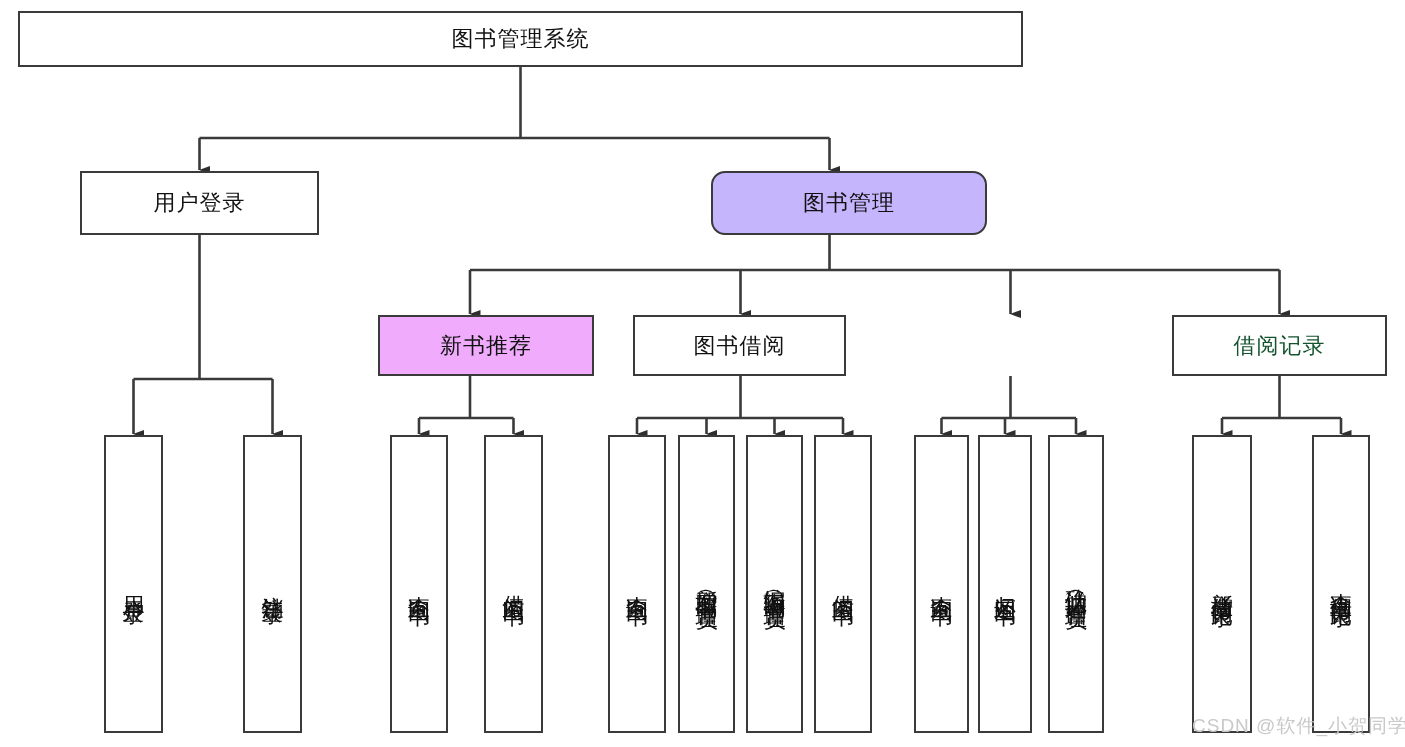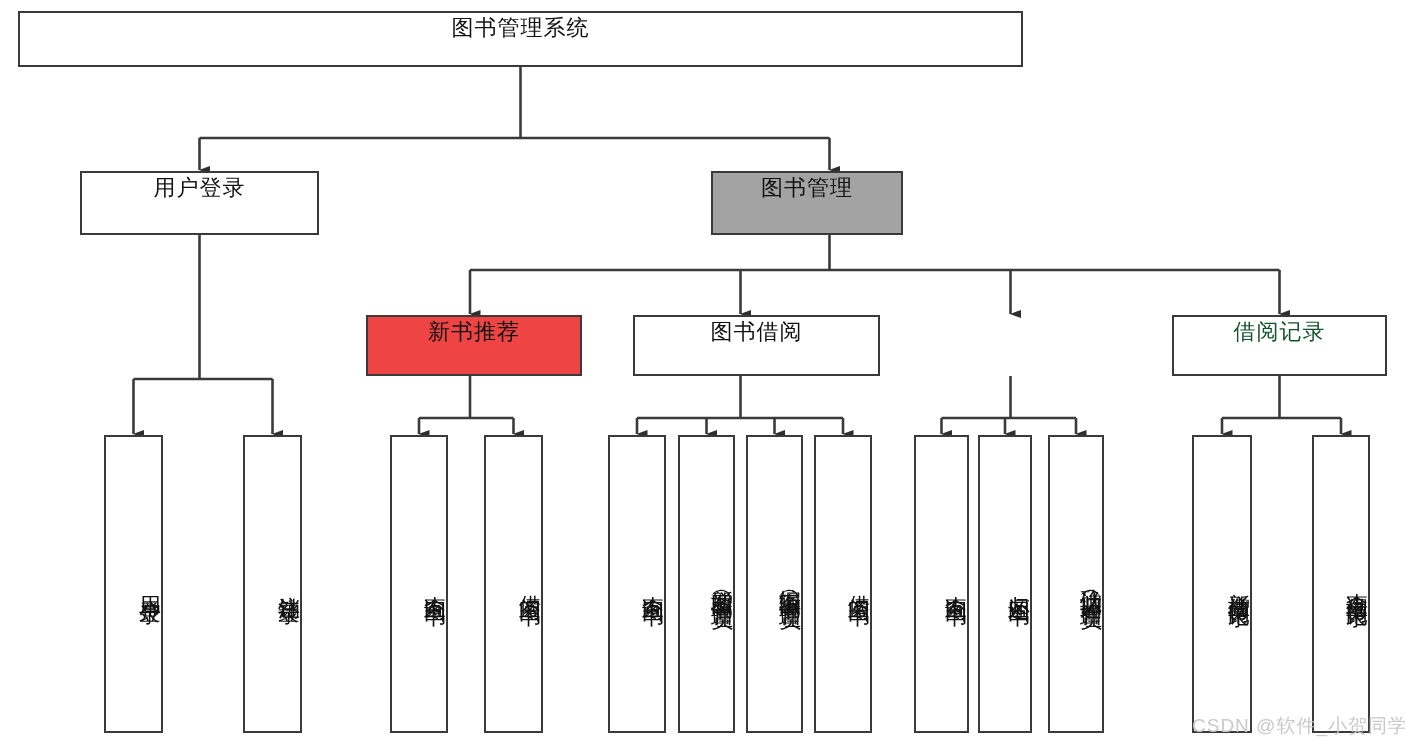--- a/index.html
+++ b/index.html
@@ -1,20 +1,20 @@
 <!DOCTYPE html>
 <html><head>
 <meta charset="utf-8">
 <style>
   html,body{margin:0;padding:0;background:#ffffff;}
   body{width:1405px;height:747px;overflow:hidden;font-family:"Liberation Sans","DejaVu Sans",sans-serif;}
   #canvas{position:relative;width:1405px;height:747px;background:#fff;}
   svg.lines{position:absolute;left:0;top:0;width:1405px;height:747px;pointer-events:none;}
   .node{position:absolute;box-sizing:border-box;background:#ffffff;border:2.5px solid #3a3a3a;
-        display:flex;align-items:flex-start;justify-content:center;color:#111;}
+        display:flex;align-items:center;justify-content:center;color:#111;}
   .node.h{font-size:22px;letter-spacing:1px;}
   .node.v{writing-mode:vertical-rl;text-orientation:upright;font-size:22px;letter-spacing:3px;line-height:1;}
   .node.v .txt{writing-mode:vertical-rl;text-orientation:upright;display:block;text-align:center;}
   .node .txt{display:block;white-space:pre;}
   .watermark{position:absolute;color:#c9c9c9;font-size:19px;letter-spacing:1px;white-space:nowrap;}
 </style>
 </head>
 <body>
 
 <div id="canvas">
@@ -62,28 +62,28 @@
       </g>
   </svg>
 
   <div class="node h" style="left: 18px; top: 11px; width: 1005px; height: 56px; border-color: rgb(58, 58, 58); background: rgb(255, 255, 255); color: rgb(17, 17, 17);">
     <span class="txt">图书管理系统</span>
   </div>
 
   <div class="node h" style="left: 80px; top: 171px; width: 239px; height: 64px; border-color: rgb(58, 58, 58); background: rgb(255, 255, 255); color: rgb(17, 17, 17);">
     <span class="txt">用户登录</span>
   </div>
-  <div class="node h" style="left: 711px; top: 171px; width: 192px; height: 64px; border-color: rgb(58, 58, 58); background: #a3a3a3; color: rgb(17, 17, 17);">
+  <div class="node h" style="left: 711px; top: 171px; width: 276px; height: 64px; border-color: rgb(58, 58, 58); background: #c4b5fd; color: rgb(17, 17, 17); border-radius: 14px;">
     <span class="txt">图书管理</span>
   </div>
 
-  <div class="node h" style="left: 366px; top: 315px; width: 216px; height: 61px; border-color: rgb(58, 58, 58); background: #ef4444; color: rgb(17, 17, 17);">
+  <div class="node h" style="left: 378px; top: 315px; width: 216px; height: 61px; border-color: rgb(58, 58, 58); background: #f0abfc; color: rgb(17, 17, 17);">
     <span class="txt">新书推荐</span>
   </div>
-  <div class="node h" style="left: 633px; top: 315px; width: 247px; height: 61px; border-color: rgb(58, 58, 58); background: rgb(255, 255, 255); color: rgb(17, 17, 17);">
+  <div class="node h" style="left: 633px; top: 315px; width: 213px; height: 61px; border-color: rgb(58, 58, 58); background: rgb(255, 255, 255); color: rgb(17, 17, 17);">
     <span class="txt">图书借阅</span>
   </div>
   <div class="node h" style="left: 1172px; top: 315px; width: 215px; height: 61px; border-color: rgb(58, 58, 58); background: rgb(255, 255, 255); color: #14532d;">
     <span class="txt">借阅记录</span>
   </div>
 
   <div class="node v" style="left: 104px; top: 435px; width: 59px; height: 298px; border-color: rgb(58, 58, 58); background: rgb(255, 255, 255); color: rgb(17, 17, 17);">
     <span class="txt">用户登录</span>
   </div>
   <div class="node v" style="left: 243px; top: 435px; width: 59px; height: 298px; border-color: rgb(58, 58, 58); background: rgb(255, 255, 255); color: rgb(17, 17, 17);">

